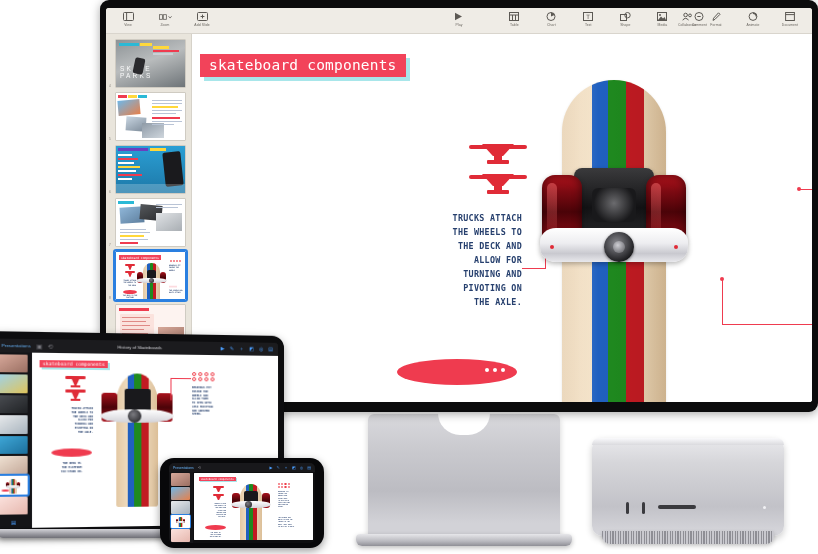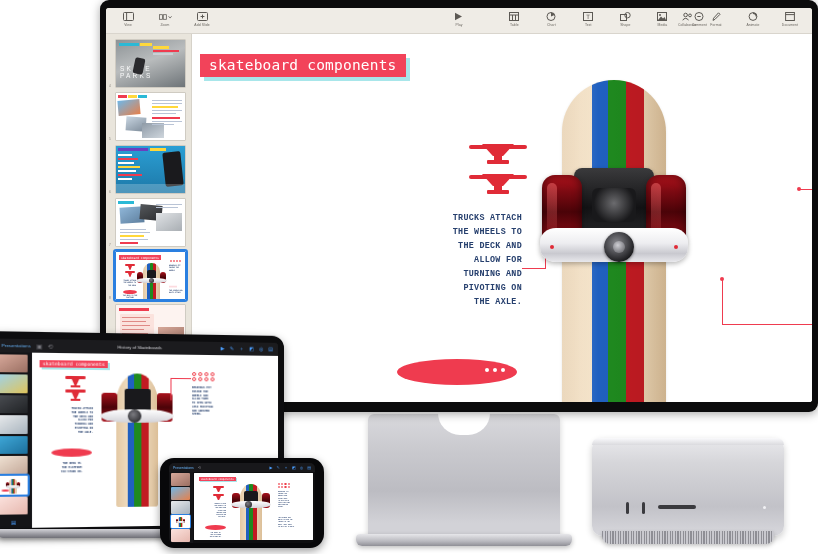--- a/index.html
+++ b/index.html
@@ -70,21 +70,21 @@
     font-size:14.5px; letter-spacing:.2px; padding:3px 9px 4px 9px;
     box-shadow:4px 4px 0 #a8e6ea;
     white-space:nowrap;
   }
   .blk{
     position:absolute;
     font-family:"DejaVu Sans Mono","Liberation Mono",monospace;
     font-size:8.4px; line-height:14px; color:#27406e; font-weight:bold;
     letter-spacing:.3px; white-space:pre-line;
   }
-  .blk.right-align{ text-align:right;font-family:Liberation Mono, monospace; }
+  .blk.right-align{ text-align:right; }
 
   
   .conn{ position:absolute; background:#ef3b4f; height:1px; }
 
   
   .truck{ position:absolute; width:58px; height:24px; }
   .truck .bar{ position:absolute; left:0; top:3px; width:58px; height:4px; background:#e02b37; border-radius:2px;}
   .truck .hanger{ position:absolute; left:13px; top:2px; width:32px; height:12px; background:#e02b37;
                   clip-path: polygon(0 0,100% 0,66% 100%,34% 100%); }
   .truck .post{ position:absolute; left:25px; top:13px; width:8px; height:6px; background:#e02b37; }

